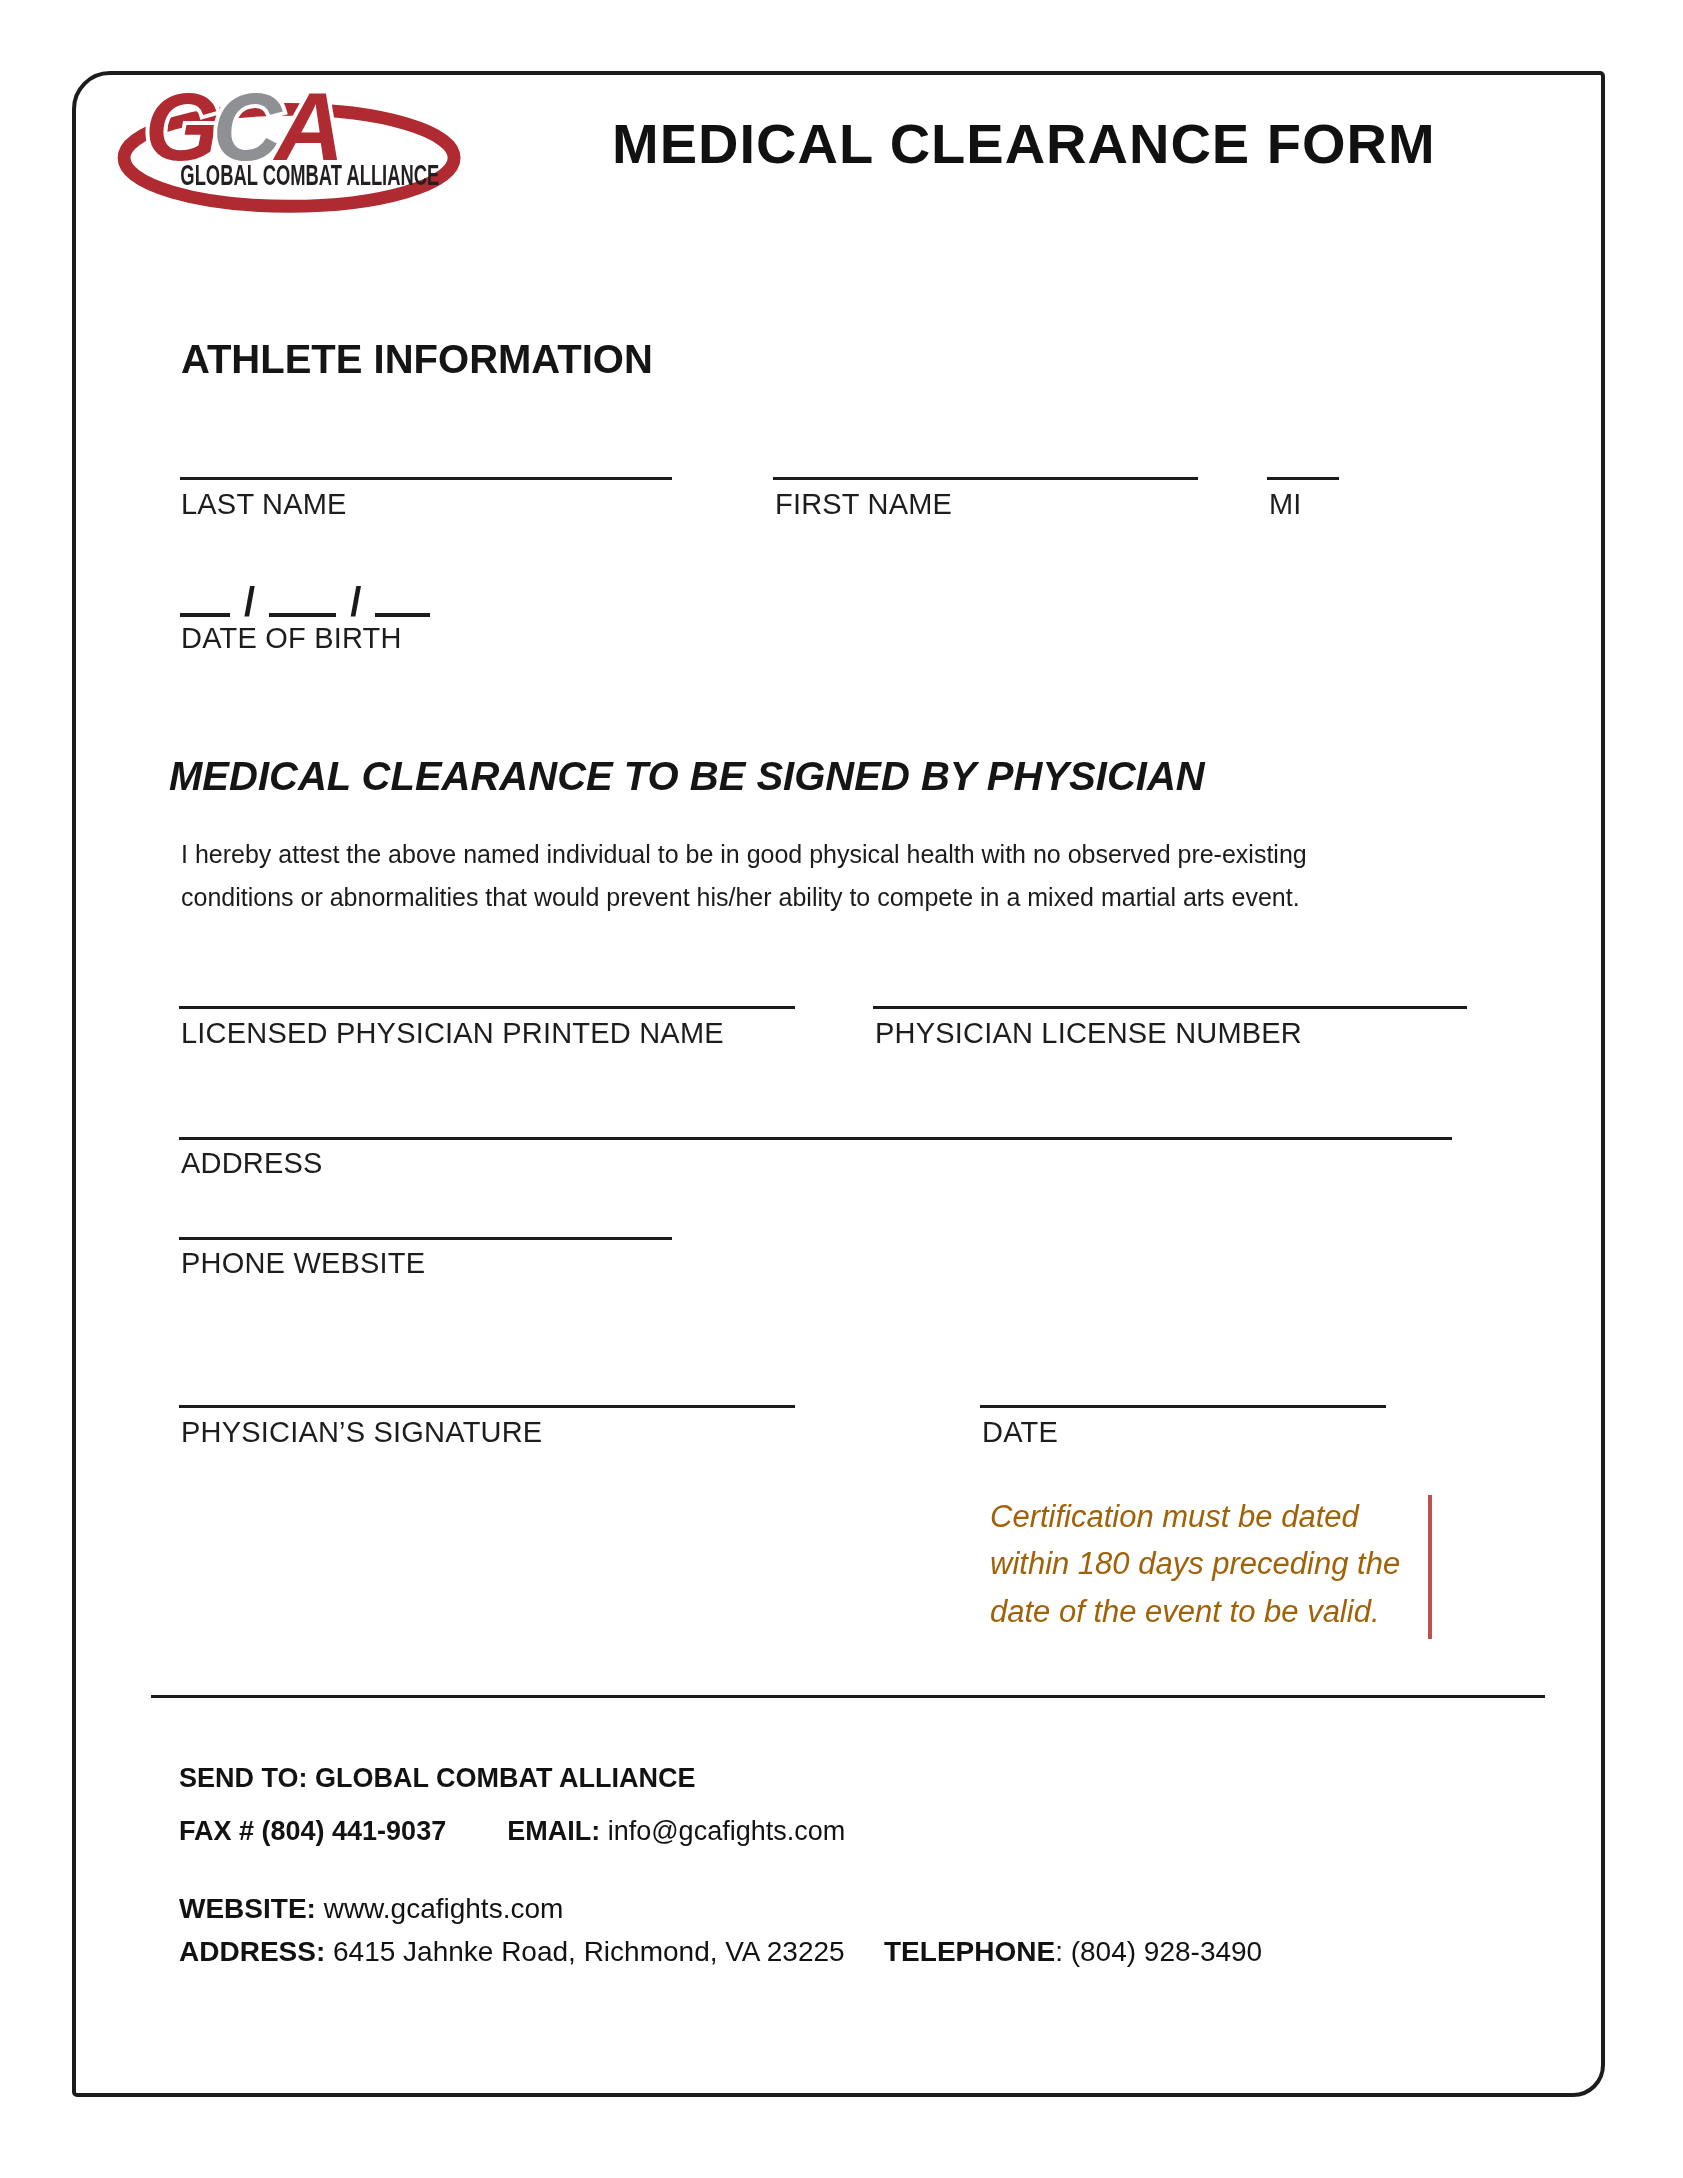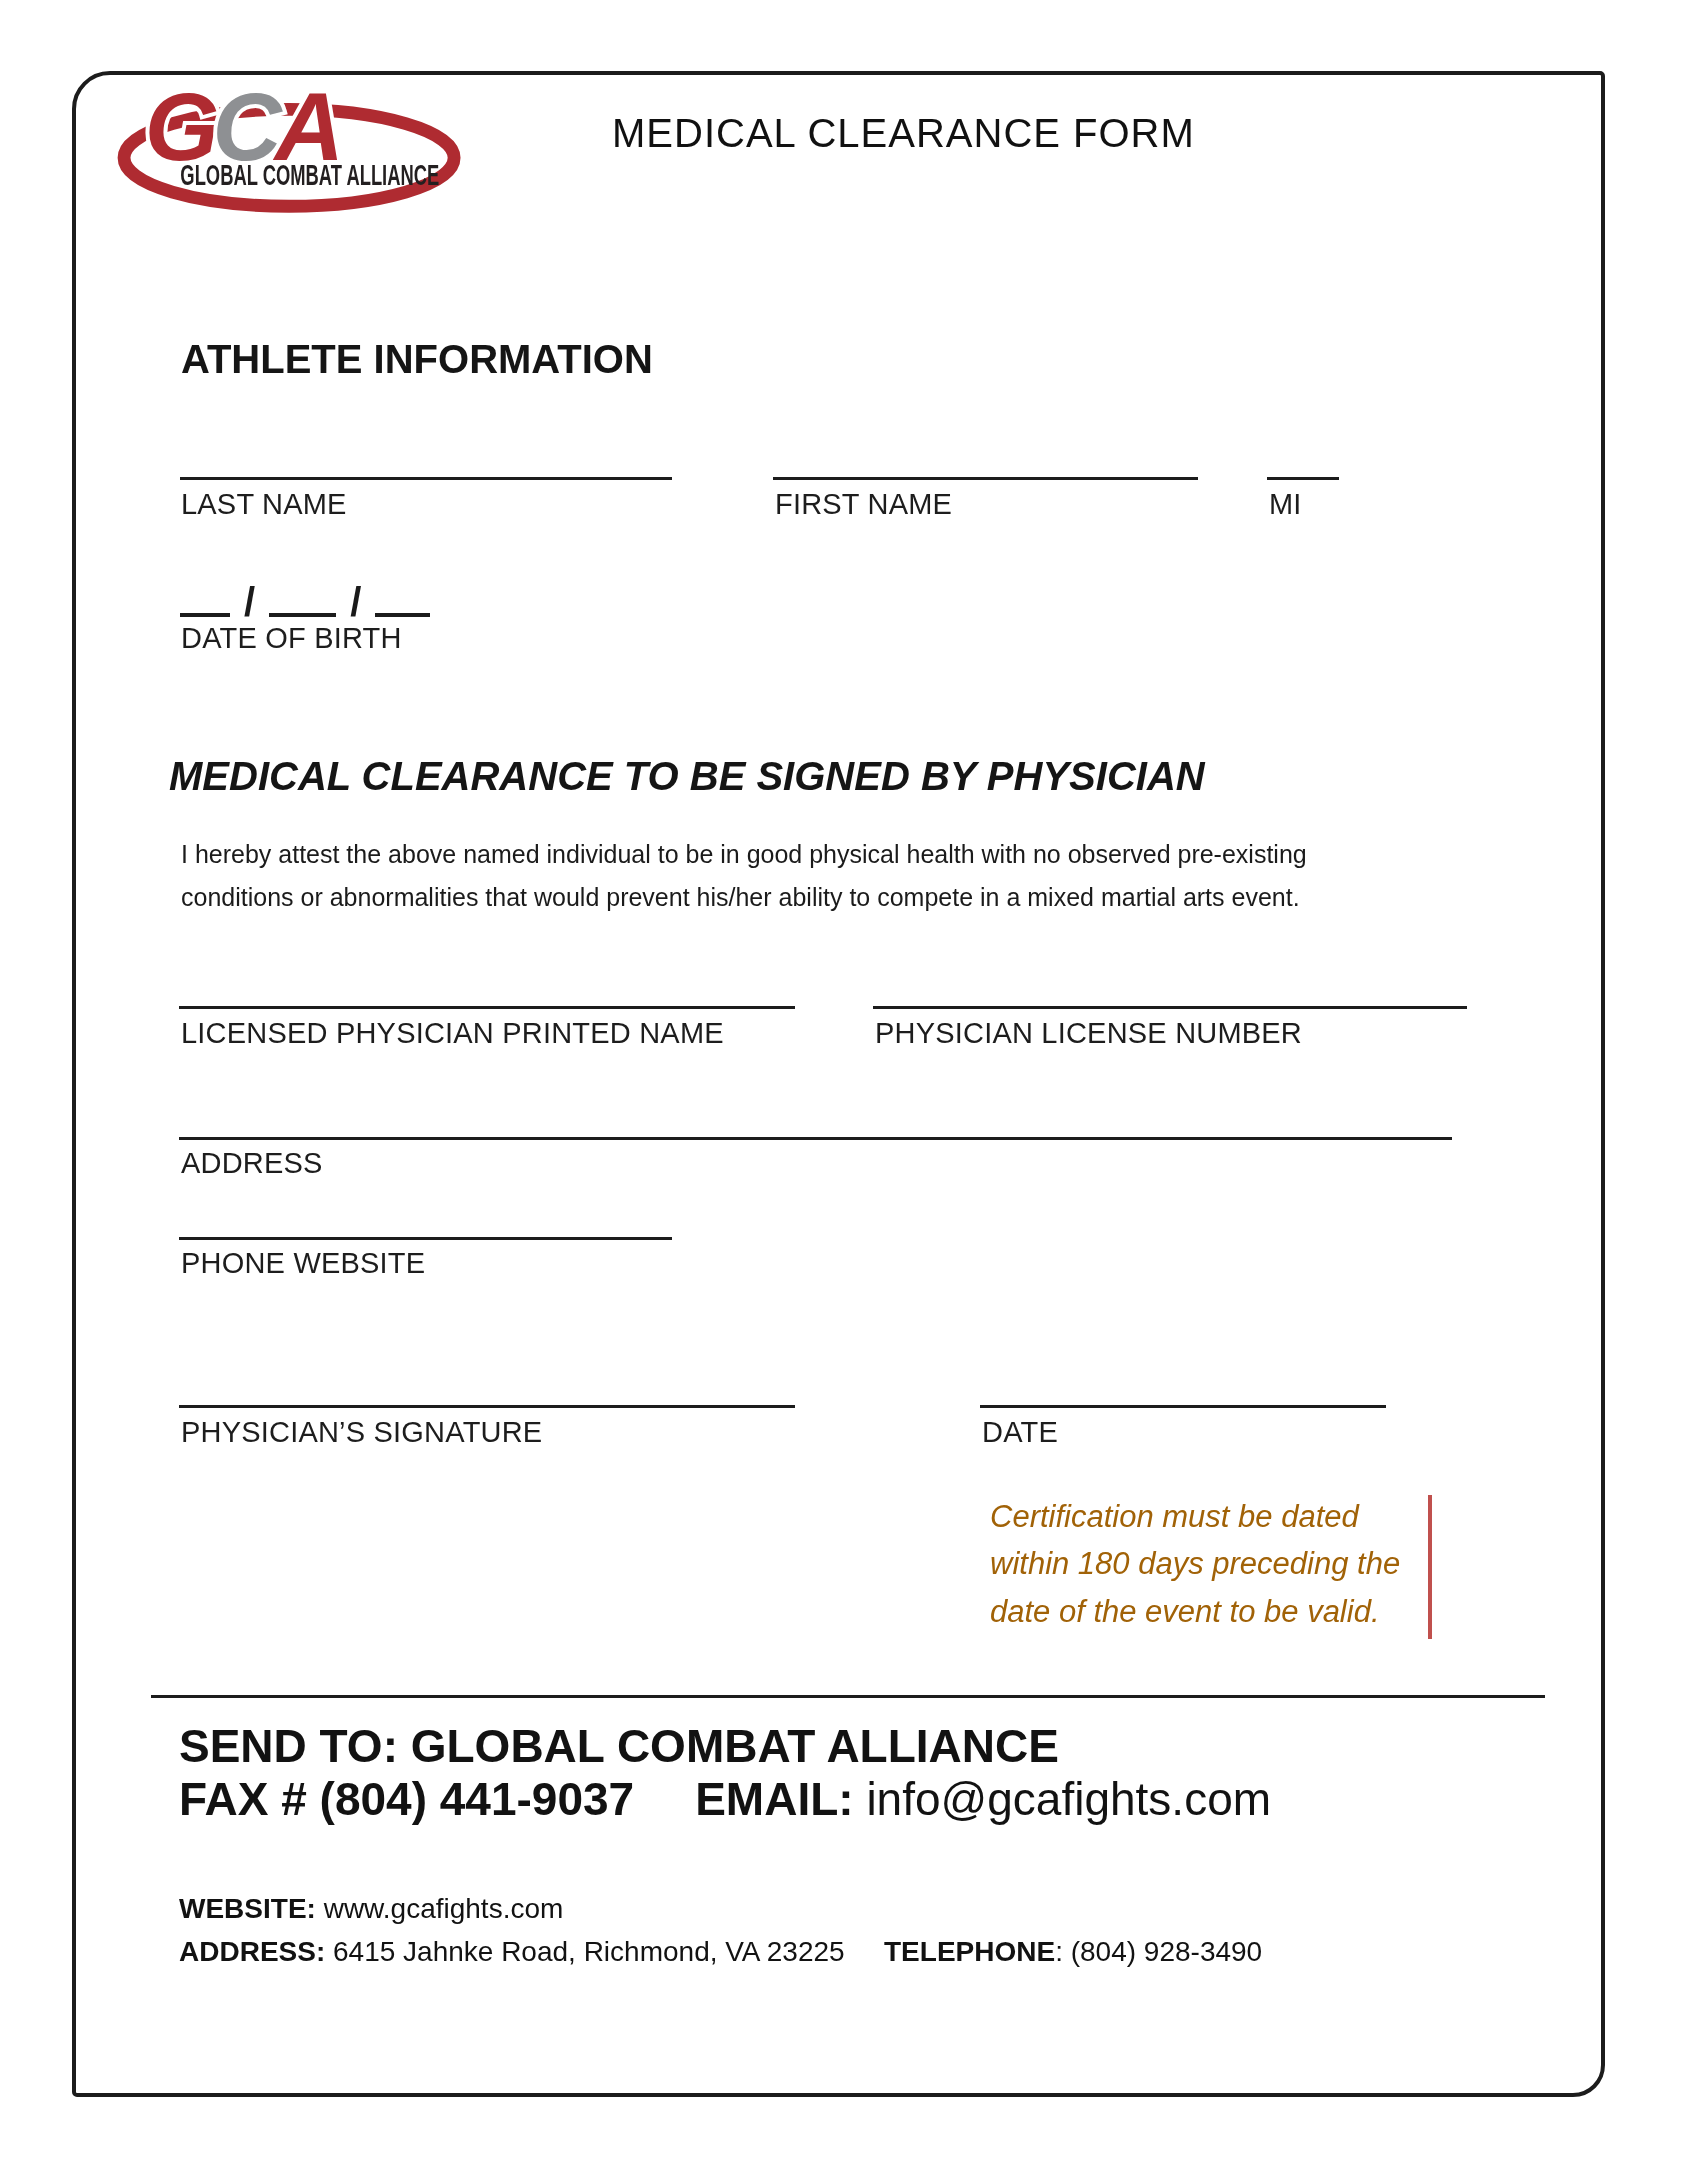--- a/index.html
+++ b/index.html
@@ -2,30 +2,30 @@
 <html><head>
 <meta charset="utf-8">
 <style>
   html,body{margin:0;padding:0;background:#ffffff;}
   body{width:1683px;height:2178px;position:relative;font-family:"Liberation Sans",sans-serif;color:#1a1a1a;}
   .page-border{position:absolute;left:72px;top:71px;width:1533px;height:2026px;border:4px solid #1c1c1c;border-radius:38px 5px 32px 5px;background:#fff;box-sizing:border-box;}
   .abs{position:absolute;}
   
   .logo{left:117px;top:59px;width:356px;height:168px;}
   
-  .form-title{left:612px;top:111px;font-size:40px;font-weight:400;letter-spacing:1px;color:#111;white-space:nowrap;}
+  .form-title{left:612px;top:111px;font-size:56px;font-weight:700;letter-spacing:1px;color:#111;white-space:nowrap;}
   
   .h-section{font-size:40px;font-weight:700;color:#151515;white-space:nowrap;}
   
   .fline{border-bottom:3px solid #1c1c1c;height:0;}
   .flabel{font-size:29px;font-weight:400;color:#1d1d1d;white-space:nowrap;letter-spacing:0.2px;}
   .body-text{font-size:25px;line-height:44px;color:#1b1b1b;white-space:nowrap;}
   .note-line{font-size:31px;line-height:48px;font-style:italic;color:#a16207;white-space:nowrap;}
   .bold{font-weight:700;}
-  .footer-big{font-size:46px;white-space:nowrap;color:#121212;}
+  .footer-big{font-size:27px;white-space:nowrap;color:#121212;margin-top:44px;}
   .footer-small{font-size:28px;white-space:nowrap;color:#121212;}
   .dob-row{display:flex;align-items:flex-end;gap:14px;height:42px;}
   .dob-seg{border-bottom:4px solid #1c1c1c;height:0;margin-bottom:2px;}
   .dob-slash{font-size:40px;font-weight:700;line-height:34px;}
   .divider{border-top:3px solid #1c1c1c;height:0;}
   .red-bar{width:4px;background:#c0504d;}
 </style>
 </head>
 <body>
 

